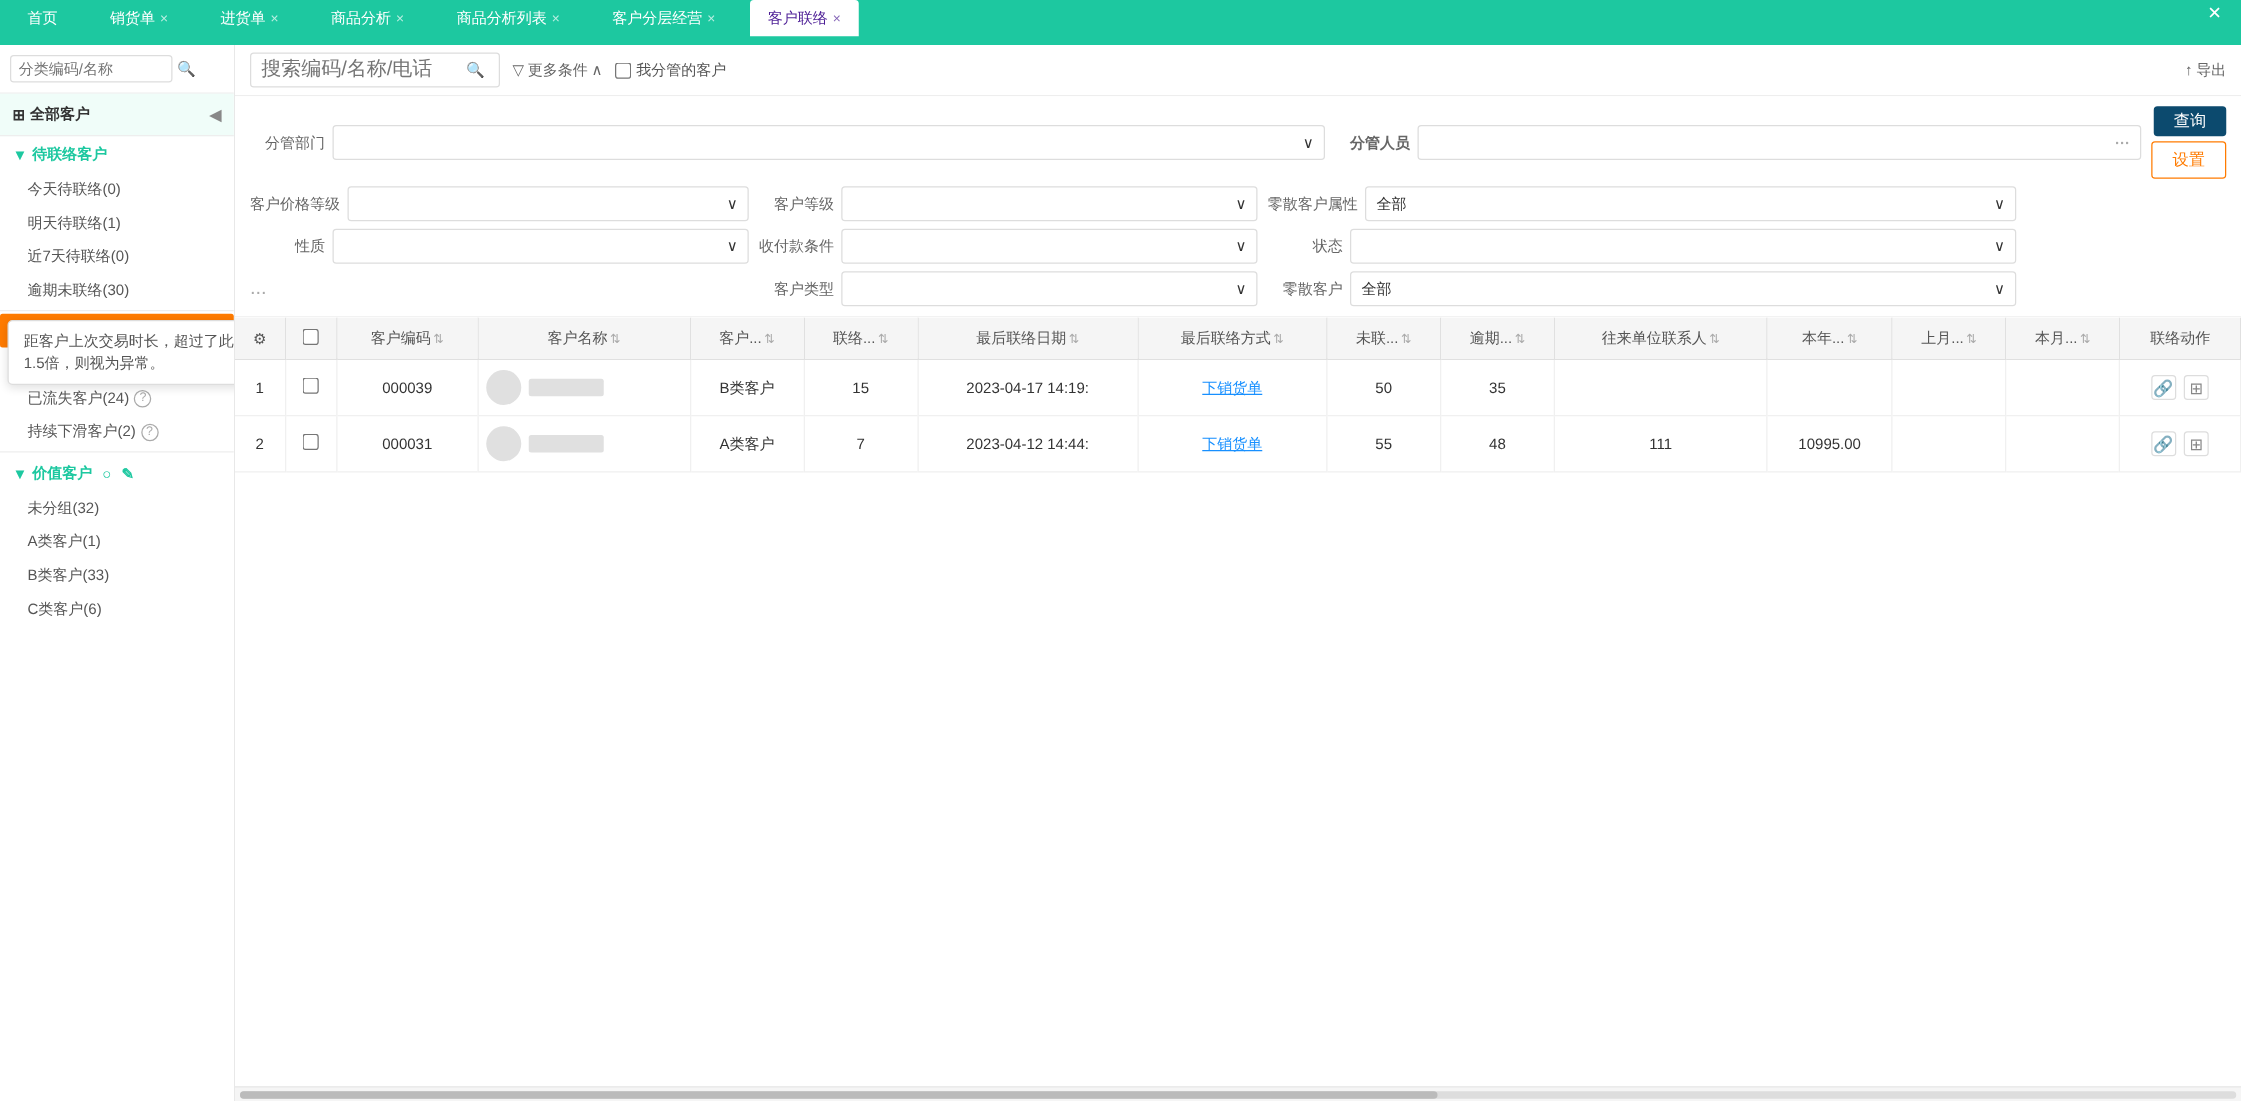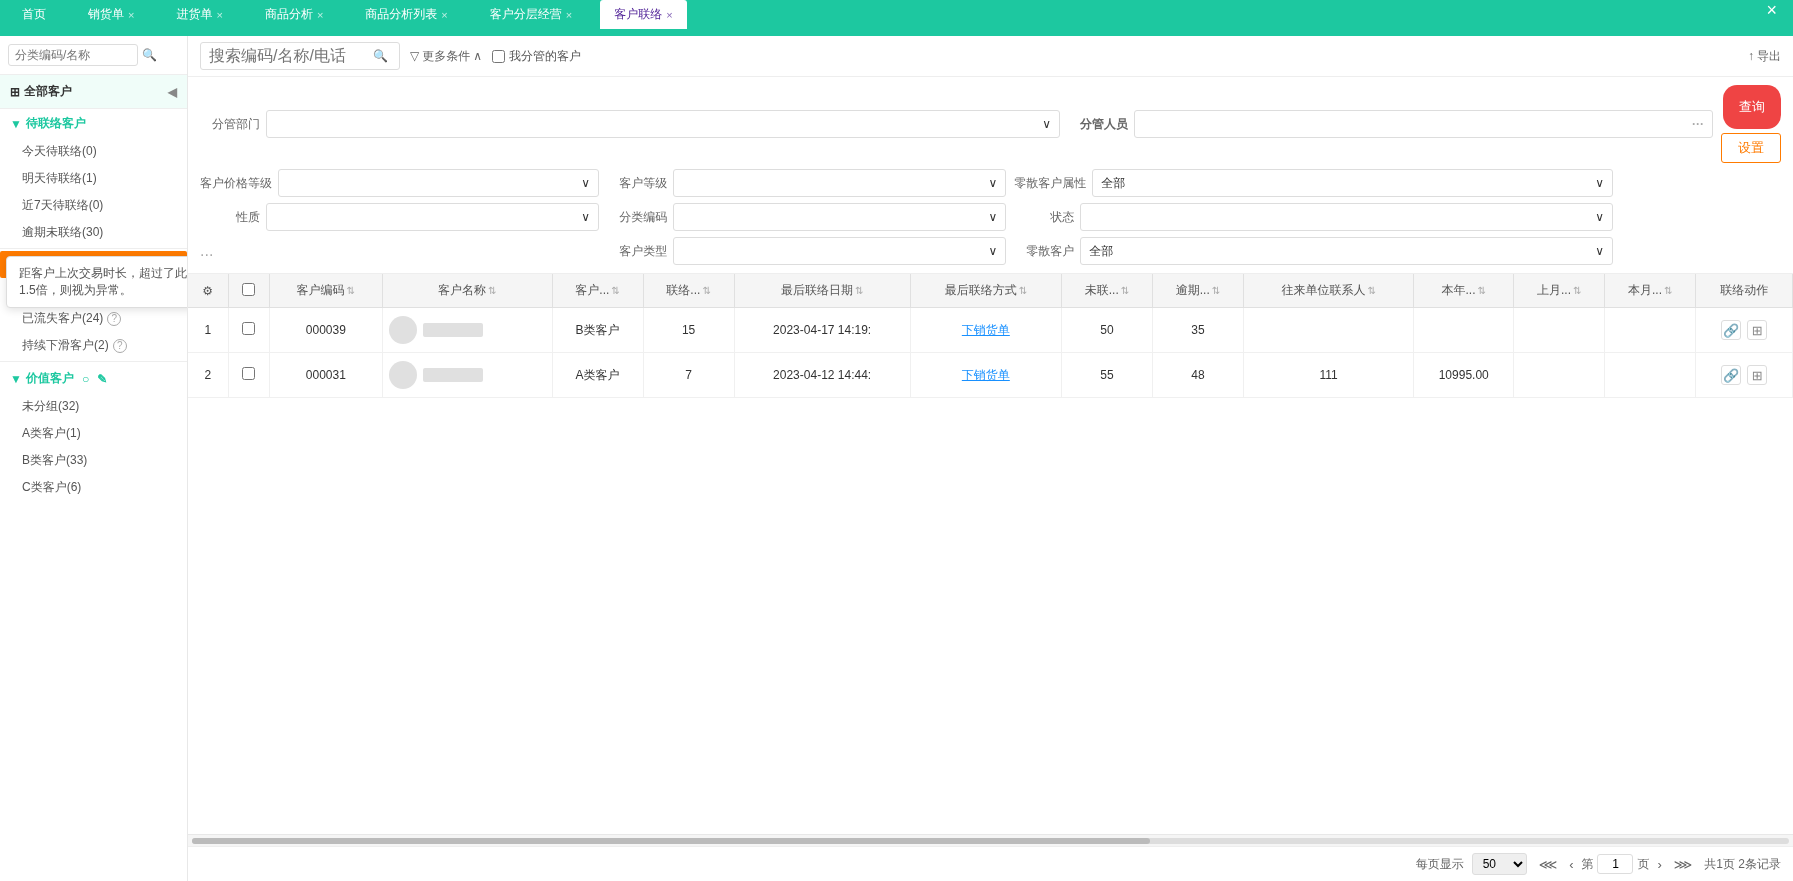--- a/index.html
+++ b/index.html
@@ -245,25 +245,25 @@
       border-radius: 3px;
       padding: 4px 8px;
       font-size: 12px;
       outline: none;
       height: 28px;
     }
     .filter-select-wide {
       min-width: 280px;
     }
     .btn-query {
-      background: #ef4444;
+      background: #0c4a6e;
       color: #fff;
       border: none;
-      border-radius: 14px;
-      padding: 13px 16px;
+      border-radius: 3px;
+      padding: 3px 16px;
       cursor: pointer;
       font-size: 13px;
       white-space: nowrap;
     }
     .btn-settings {
       background: #fff;
       color: #ff7b00;
       border: 1px solid #ff7b00;
       border-radius: 3px;
       padding: 5px 16px;
@@ -616,21 +616,21 @@
 
       <div class="filter-row">
         <div class="filter-item">
           <span class="filter-label">性质</span>
           <div class="filter-select" style="flex:1;">
             <span></span>
             <span>∨</span>
           </div>
         </div>
         <div class="filter-item">
-          <span class="filter-label">分类编码</span>
+          <span class="filter-label">收付款条件</span>
           <div class="filter-select" style="flex:1;">
             <span></span>
             <span>∨</span>
           </div>
         </div>
         <div class="filter-item" style="flex:1.5;">
           <span class="filter-label">状态</span>
           <div class="filter-select" style="flex:1;">
             <span></span>
             <span>∨</span>
@@ -802,33 +802,15 @@
         </tbody>
       </table>
     </div>
 
     <div class="scroll-bar-area">
       <div class="scroll-bar-track">
         <div class="scroll-bar-thumb"></div>
       </div>
     </div>
 
-    <div class="bottom-bar">
-      <span class="page-size-label">每页显示</span>
-      <select class="page-size-select">
-        <option>50</option>
-        <option>100</option>
-        <option>200</option>
-      </select>
-      <div class="page-nav">
-        <button>⋘</button>
-        <button>‹</button>
-        <span>第</span>
-        <input type="text" value="1" style="">
-        <span>页</span>
-        <button>›</button>
-        <button>⋙</button>
-      </div>
-      <span class="page-total">共1页 2条记录</span>
-    </div>
 
   </div>
 </div>
 
 </body></html>

